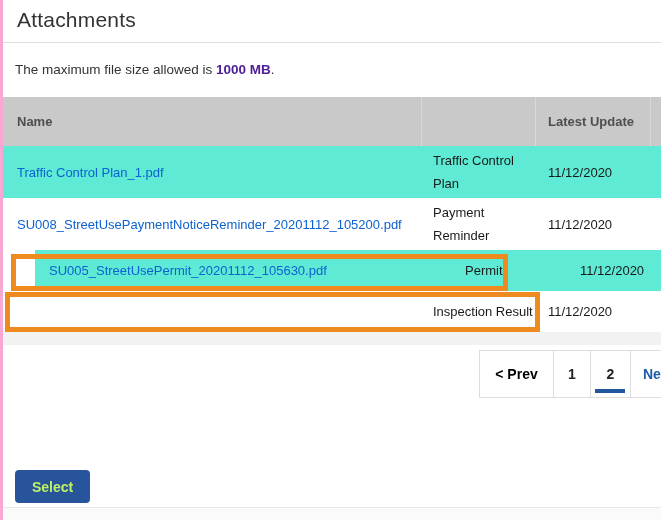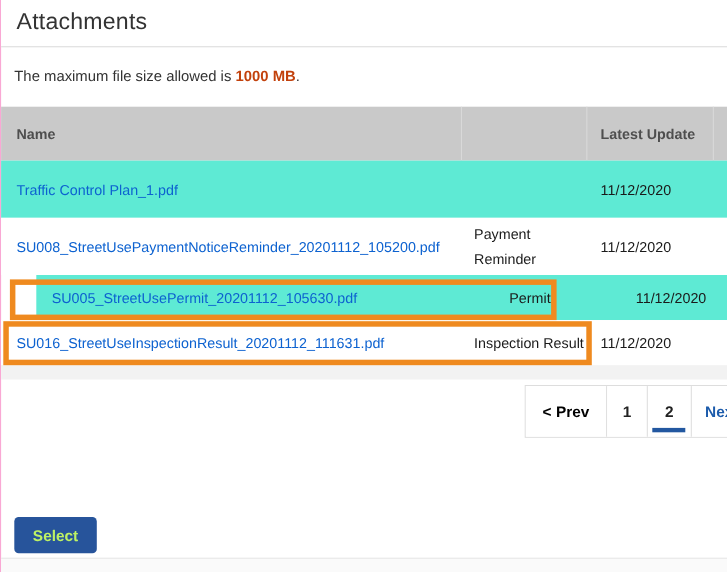--- a/index.html
+++ b/index.html
@@ -5,21 +5,21 @@
   * { margin: 0; padding: 0; box-sizing: border-box; }
   html, body { background: #fff; }
   body { font-family: "Liberation Sans", sans-serif; }
 
   .page {
     position: relative;
     width: 661px;
     height: 520px;
     background: #ffffff;
     overflow: hidden;
-    border-left: 1px solid #f9a8d4;
+    border-left: 3px solid #f9a8d4;
   }
 
   .title-bar {
     position: absolute;
     left: 0; top: 0;
     width: 661px; height: 43px;
     background: #fff;
     border-bottom: 1px solid #ddd;
   }
   .title-bar h1 {
@@ -30,21 +30,21 @@
     color: #333;
     letter-spacing: 0.2px;
   }
 
   .note {
     position: absolute;
     left: 12px; top: 62px;
     font-size: 13.5px;
     color: #333;
   }
-  .note b { color: #c2410c; }
+  .note b { color: #4c1d95; }
 
   .tbl { position: absolute; left: 0; top: 97px; width: 542px; }
 
   .thead {
     position: relative;
     width: 661px; height: 49px;
     background: #c9c9c9;
   }
   .th {
     position: absolute;
@@ -174,20 +174,21 @@
       <div class="th c-date">Latest Update</div>
       <div class="vdiv" style="left:418px"></div>
       <div class="vdiv" style="left:532px"></div>
       <div class="vdiv" style="left:647px"></div>
     </div>
 
     <div class="row striped r1">
       <div class="cell c-name">
         <a class="filelink">Traffic Control Plan_1.pdf</a>
       </div>
+      <div class="cell c-type">Traffic Control Plan</div>
       <div class="cell c-date">11/12/2020</div>
       <div class="action-partial"></div>
     </div>
 
     <div class="row plain r2">
       <div class="cell c-name">
         <a class="filelink">SU008_StreetUsePaymentNoticeReminder_20201112_105200.pdf</a>
       </div>
       <div class="cell c-type">Payment Reminder</div>
       <div class="cell c-date">11/12/2020</div>
@@ -195,23 +196,20 @@
 
     <div class="row striped r3">
       <div class="cell c-name">
         <a class="filelink">SU005_StreetUsePermit_20201112_105630.pdf</a>
       </div>
       <div class="cell c-type">Permit</div>
       <div class="cell c-date">11/12/2020</div>
     </div>
 
     <div class="row plain r4">
-      <div class="cell c-name">
-        <a class="filelink">SU016_StreetUseInspectionResult_20201112_111631.pdf</a>
-      </div>
       <div class="cell c-type">Inspection Result</div>
       <div class="cell c-date">11/12/2020</div>
     </div>
 
   </div>
 
   <div class="tbl-bottom-strip"></div>
 
   <div class="hl-box hl-1"></div>
   <div class="hl-box hl-2"></div>

